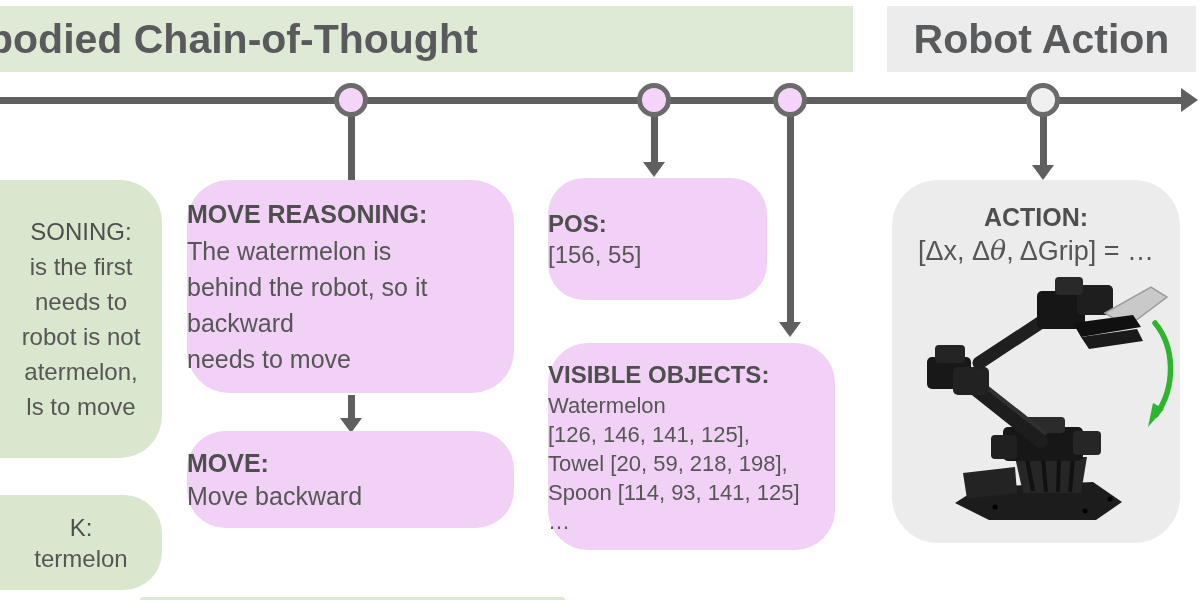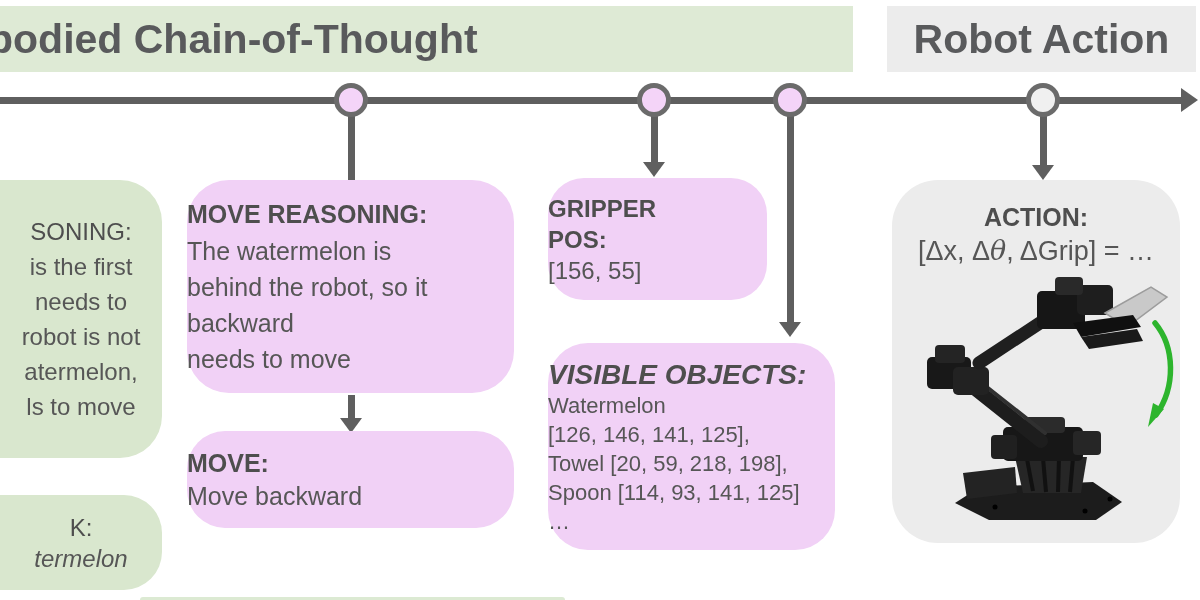--- a/index.html
+++ b/index.html
@@ -38,21 +38,21 @@
   .frag-header{font-size:24px;line-height:35px;font-weight:400;color:#4e4e4e;}
   
   .mr-header{font-size:25px;line-height:37px;}
   .mr-line{font-size:25px;line-height:36px;}
   
   .mv-header{font-size:25px;line-height:34px;}
   .mv-body{font-size:25px;line-height:33px;}
   
   .gp-line{font-size:24px;line-height:31px;}
   
-  .vo-header{font-size:28px;line-height:33px;font-style:italic;}
+  .vo-header{font-size:24px;line-height:33px;}
   .vo-line{font-size:22px;line-height:29px;}
   
   .ac-header{font-size:25px;line-height:34px;}
   .ac-formula{font-size:27px;line-height:34px;color:#565656;white-space:nowrap;}
   .theta{font-family:"DejaVu Serif",serif;font-style:italic;}
   .action-content{position:absolute;left:0;top:20px;width:100%;display:flex;
     flex-direction:column;align-items:center;text-align:left;}
   .robot-svg{position:absolute;left:13px;top:95px;}
   
   .bottom-strip{position:absolute;left:140px;top:597px;width:425px;height:3px;background:#dcead3;border-radius:3px 3px 0 0;}
@@ -98,21 +98,21 @@
       <div class="frag-line">needs to</div>
       <div class="frag-line">robot is not</div>
       <div class="frag-line">atermelon,</div>
       <div class="frag-line">ls to move</div>
     </div>
   </div>
 
   <div class="box box-green" style="left:-150px;top:495px;width:312px;height:95px;border-radius:38px;">
     <div class="clip-content">
       <div class="frag-header" style="line-height:31px;">K:</div>
-      <div class="frag-line" style="line-height:31px;font-style:italic;">termelon</div>
+      <div class="frag-line" style="line-height:31px;">termelon</div>
     </div>
   </div>
 
   <div class="box box-pink" style="left:187px;top:180px;width:327px;height:213px;">
     <div class="center-col">
       <div class="box-header mr-header">MOVE REASONING:</div>
       <div class="mr-line">The watermelon is</div>
       <div class="mr-line">behind the robot, so it</div>
       <div class="mr-line">backward</div>
       <div class="mr-line">needs to move</div>
@@ -121,21 +121,20 @@
 
   <div class="box box-pink" style="left:187px;top:431px;width:327px;height:97px;border-radius:38px;">
     <div class="center-col">
       <div class="box-header mv-header">MOVE:</div>
       <div class="mv-body">Move backward</div>
     </div>
   </div>
 
   <div class="box box-pink" style="left:548px;top:178px;width:219px;height:122px;border-radius:36px;">
     <div class="center-col">
-      <div class="box-header gp-line">GRIPPER</div>
       <div class="box-header gp-line">POS:</div>
       <div class="gp-line">[156, 55]</div>
     </div>
   </div>
 
   <div class="box box-pink" style="left:548px;top:343px;width:287px;height:207px;border-radius:40px;">
     <div class="center-col">
       <div class="box-header vo-header">VISIBLE OBJECTS:</div>
       <div class="vo-line">Watermelon</div>
       <div class="vo-line">[126, 146, 141, 125],</div>

